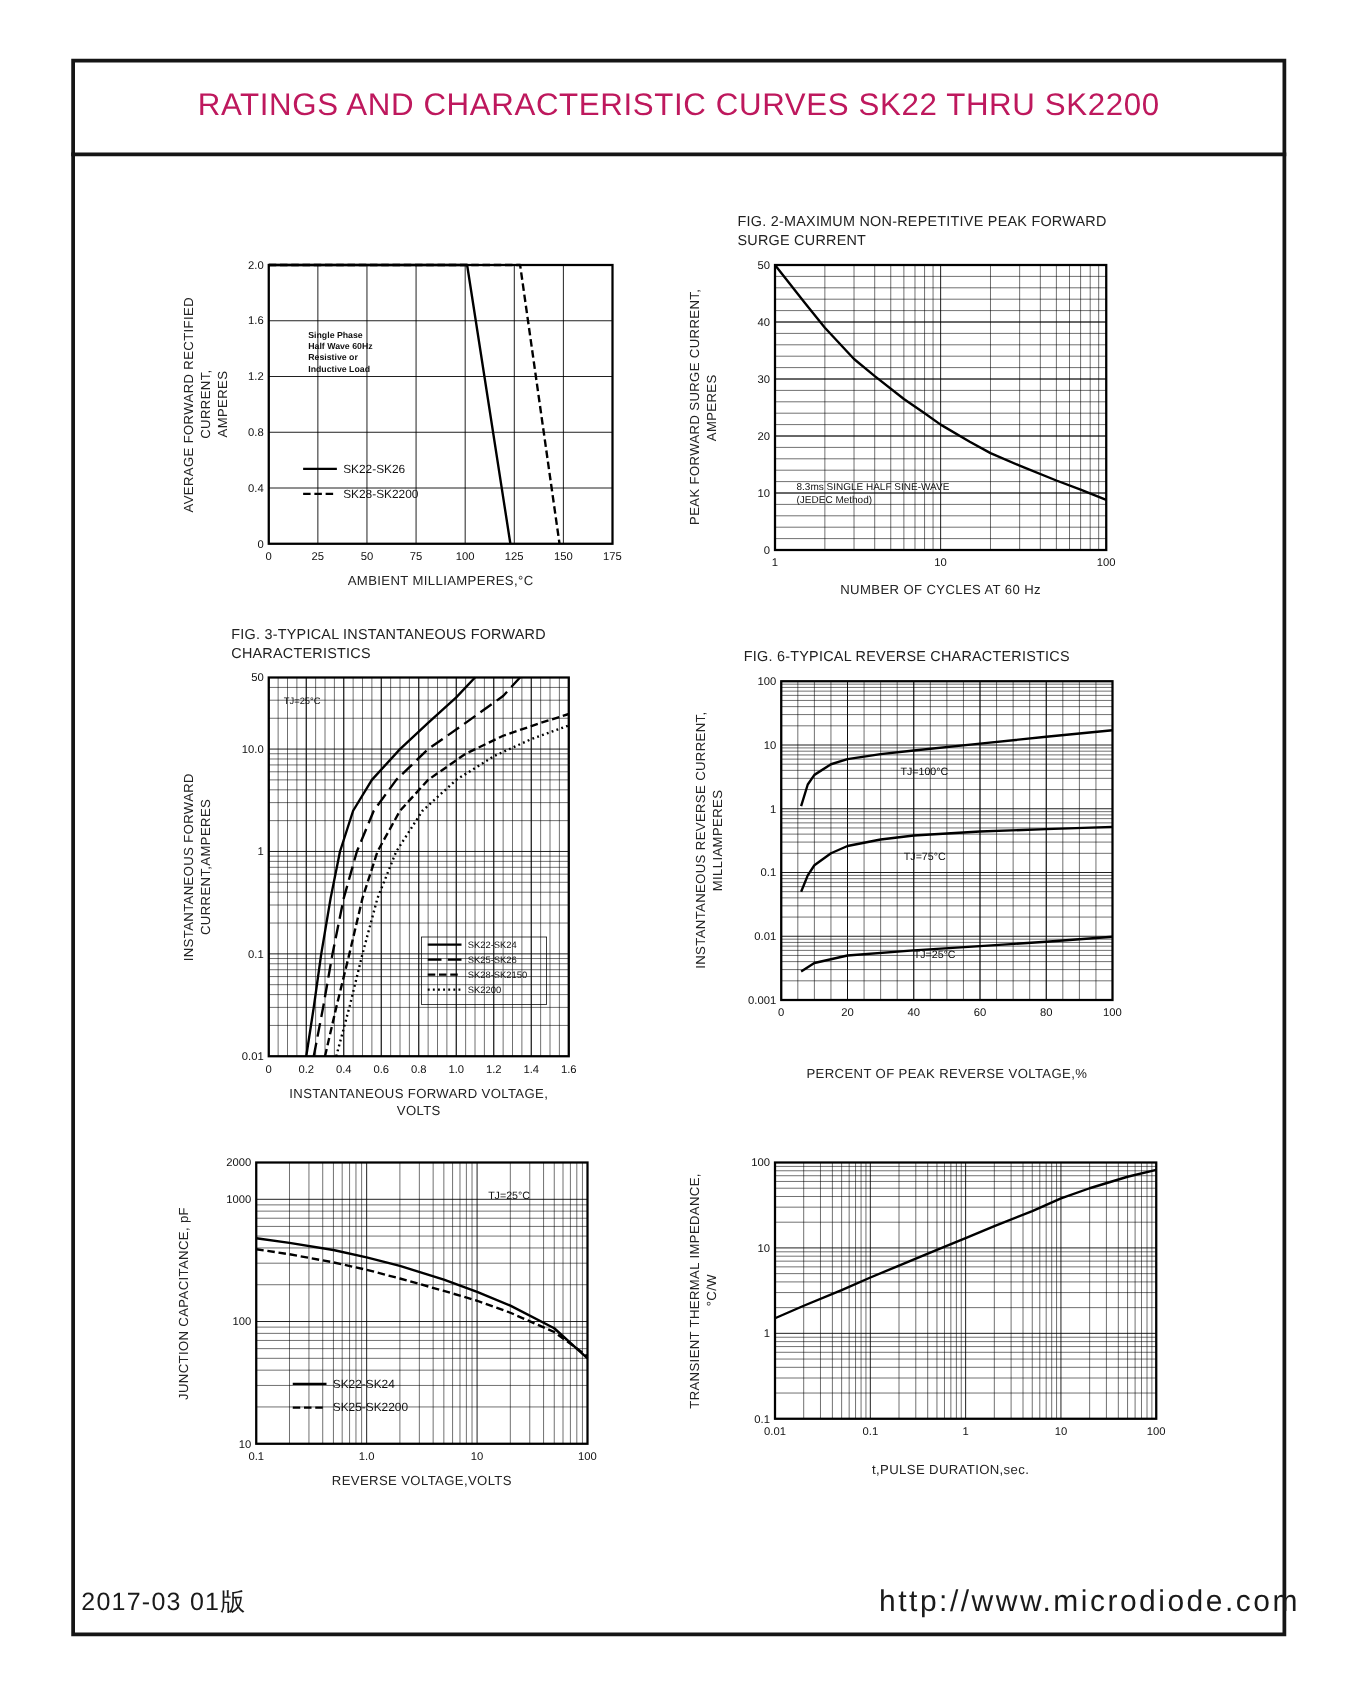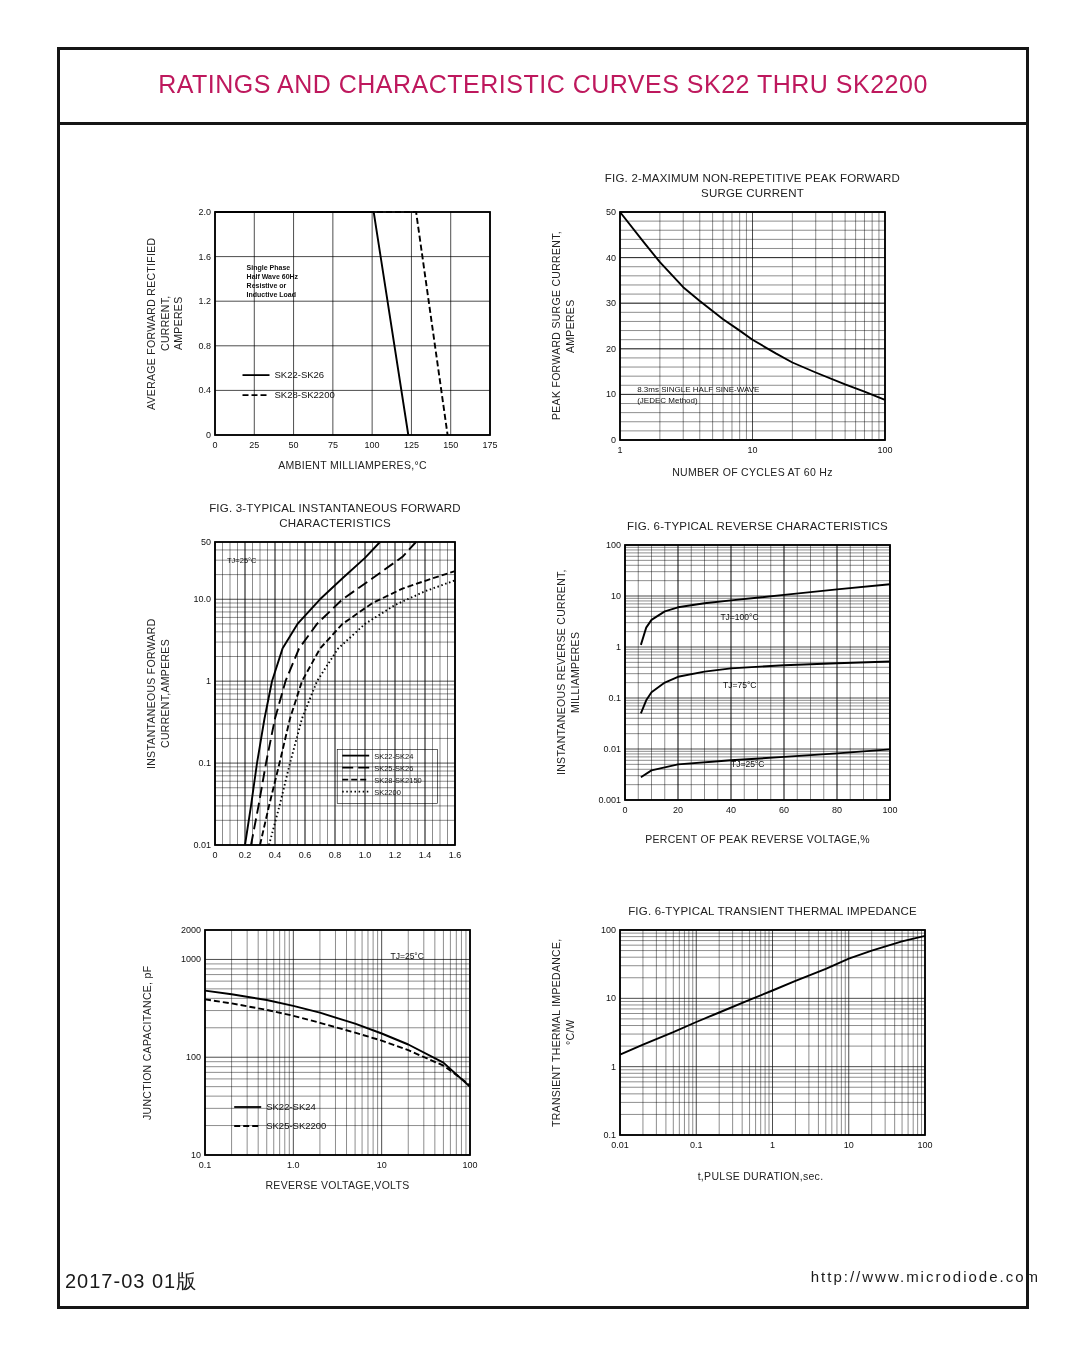--- a/index.html
+++ b/index.html
@@ -3,25 +3,25 @@
 <meta charset="utf-8">
 <style>
   *{box-sizing:border-box;margin:0;padding:0}
   html,body{width:1085px;height:1356px}
   body{background:#fff;position:relative;font-family:"Liberation Sans",sans-serif;color:#111;overflow:hidden}
   .sheet{position:absolute;left:57px;top:47px;width:972px;height:1262px;border:3px solid #151515;background:#fff}
   .header{position:absolute;left:57px;top:47px;width:972px;height:78px;border-bottom:3px solid #151515;display:flex;align-items:center;justify-content:center;font-size:25px;letter-spacing:.5px;color:#be185d}
   .figure{position:absolute}
   .figure svg{position:absolute;font-family:"Liberation Sans",sans-serif}
   svg text{fill:#111}
-  .fig-title{position:absolute;display:flex;flex-direction:column;justify-content:flex-end;text-align:center;font-size:11.5px;line-height:1.25;white-space:pre-line;letter-spacing:.2px;color:#222}
+  .fig-title{position:absolute;display:flex;flex-direction:column;justify-content:flex-end;font-size:11.5px;line-height:1.25;white-space:pre-line;letter-spacing:.2px;color:#222}
   .ylabel{position:absolute;writing-mode:vertical-rl;transform:rotate(180deg);text-align:center;font-size:10.5px;line-height:1.3;white-space:pre-line;letter-spacing:.3px;width:32px;color:#222}
   .xlabel{position:absolute;text-align:center;font-size:10.5px;line-height:1.3;white-space:pre-line;letter-spacing:.3px;color:#222}
   .footer-left{position:absolute;left:65px;top:1268px;font-size:20px;letter-spacing:1px;color:#1a1a1a}
-  .footer-right{position:absolute;right:45px;top:1268px;font-size:15px;letter-spacing:2px;color:#1a1a1a}
+  .footer-right{position:absolute;right:45px;top:1268px;font-size:24px;letter-spacing:2px;color:#1a1a1a}
 </style>
 </head>
 <body>
 
 <div class="sheet"></div>
 <div class="header">RATINGS AND CHARACTERISTIC CURVES SK22 THRU SK2200</div>
 
 <div class="figure" style="left:145px;top:170px;width:365px;height:330px">
   <div class="ylabel" style="left:0;top:42px;height:223px">AVERAGE FORWARD RECTIFIED CURRENT,
 AMPERES</div>
@@ -242,20 +242,22 @@
       <rect x="162.2" y="217.6" width="100.1" height="54" fill="none" stroke="#000" stroke-width="0.6"></rect>
       <line x1="167.2" y1="223.6" x2="194.2" y2="223.6" stroke="#000" stroke-width="1.8"></line>
       <text x="199.2" y="226.6" font-size="7.5">SK22-SK24</text>
       <line x1="167.2" y1="235.6" x2="194.2" y2="235.6" stroke="#000" stroke-width="1.8" stroke-dasharray="11,5"></line>
       <text x="199.2" y="238.6" font-size="7.5">SK25-SK26</text>
       <line x1="167.2" y1="247.6" x2="194.2" y2="247.6" stroke="#000" stroke-width="1.8" stroke-dasharray="6,3"></line>
       <text x="199.2" y="250.6" font-size="7.5">SK28-SK2150</text>
       <line x1="167.2" y1="259.6" x2="194.2" y2="259.6" stroke="#000" stroke-width="1.8" stroke-dasharray="1.5,2.6"></line>
       <text x="199.2" y="262.6" font-size="7.5">SK2200</text>
     </svg>
+  <div class="xlabel" style="left:40px;top:369px;width:300px">INSTANTANEOUS FORWARD VOLTAGE,
+VOLTS</div>
 </div>
 
 <div class="figure" style="left:555px;top:503px;width:365px;height:365px">
   <div class="fig-title" style="left:40px;top:0;width:325px;height:30px">FIG. 6-TYPICAL REVERSE CHARACTERISTICS</div>
   <div class="ylabel" style="left:0;top:42px;height:255px">INSTANTANEOUS REVERSE CURRENT,
 MILLIAMPERES</div>
   <svg style="left:30px;top:32px" width="319" height="287" viewBox="0 0 319 287">
       <line x1="40.00" y1="10" x2="40.00" y2="265" stroke="#000" stroke-width="0.7"></line>
       <line x1="93.00" y1="10" x2="93.00" y2="265" stroke="#000" stroke-width="0.7"></line>
       <line x1="146.00" y1="10" x2="146.00" y2="265" stroke="#000" stroke-width="0.7"></line>
@@ -342,21 +344,21 @@
       <text x="36" y="115.0" text-anchor="end" font-size="9">1</text>
       <text x="36" y="64.0" text-anchor="end" font-size="9">10</text>
       <text x="36" y="13.0" text-anchor="end" font-size="9">100</text>
       <path d="M55.9,109.9 L61.2,92.6 L66.5,84.9 L79.8,76.4 L93.0,72.3 L119.5,68.3 L146.0,65.4 L199.0,59.9 L252.0,54.4 L305.0,49.2" fill="none" stroke="#000" stroke-width="1.9" stroke-linejoin="round"></path>
       <path d="M55.9,178.4 L61.2,165.3 L66.5,157.2 L79.8,147.6 L93.0,141.8 L119.5,136.6 L146.0,133.4 L199.0,130.2 L252.0,128.3 L305.0,126.5" fill="none" stroke="#000" stroke-width="1.9" stroke-linejoin="round"></path>
       <path d="M55.9,242.2 L66.5,235.4 L93.0,229.4 L146.0,225.3 L199.0,221.9 L252.0,218.4 L305.0,214.4" fill="none" stroke="#000" stroke-width="1.9" stroke-linejoin="round"></path>
       <text x="135.4" y="85.2" font-size="8.5"><tspan x="135.4" dy="0">TJ=100°C</tspan></text>
       <text x="138.1" y="152.8" font-size="8.5"><tspan x="138.1" dy="0">TJ=75°C</tspan></text>
       <text x="146.0" y="231.8" font-size="8.5"><tspan x="146.0" dy="0">TJ=25°C</tspan></text>
     </svg>
-  <div class="xlabel" style="left:40px;top:330px;width:325px">PERCENT OF PEAK REVERSE VOLTAGE,%</div>
+  <div class="xlabel" style="left:40px;top:350px;width:325px">PERCENT OF PEAK REVERSE VOLTAGE,%</div>
 </div>
 
 <div class="figure" style="left:135px;top:888px;width:365px;height:330px">
   <div class="ylabel" style="left:6px;top:42px;height:225px">JUNCTION CAPACITANCE, pF</div>
   <svg style="left:30px;top:32px" width="319" height="257" viewBox="0 0 319 257">
       <line x1="40.00" y1="10" x2="40.00" y2="235" stroke="#000" stroke-width="0.7"></line>
       <line x1="66.59" y1="10" x2="66.59" y2="235" stroke="#000" stroke-width="0.45"></line>
       <line x1="82.15" y1="10" x2="82.15" y2="235" stroke="#000" stroke-width="0.45"></line>
       <line x1="93.18" y1="10" x2="93.18" y2="235" stroke="#000" stroke-width="0.45"></line>
       <line x1="101.74" y1="10" x2="101.74" y2="235" stroke="#000" stroke-width="0.45"></line>
@@ -417,21 +419,20 @@
       <text x="225.5" y="39.3" font-size="8.5"><tspan x="225.5" dy="0">TJ=25°C</tspan></text>
       <line x1="69.2" y1="187.0" x2="96.2" y2="187.0" stroke="#000" stroke-width="1.8"></line>
       <text x="101.2" y="190.0" font-size="9.5">SK22-SK24</text>
       <line x1="69.2" y1="206.0" x2="96.2" y2="206.0" stroke="#000" stroke-width="1.8" stroke-dasharray="6,3"></line>
       <text x="101.2" y="209.0" font-size="9.5">SK25-SK2200</text>
     </svg>
   <div class="xlabel" style="left:40px;top:291px;width:325px">REVERSE VOLTAGE,VOLTS</div>
 </div>
 
 <div class="figure" style="left:550px;top:888px;width:400px;height:330px">
-  <div class="fig-title" style="left:40px;top:0;width:365px;height:30px">FIG. 6-TYPICAL TRANSIENT THERMAL IMPEDANCE</div>
   <div class="ylabel" style="left:0;top:42px;height:205px">TRANSIENT  THERMAL  IMPEDANCE,
 °C/W</div>
   <svg style="left:30px;top:32px" width="359" height="237" viewBox="0 0 359 237">
       <line x1="40.00" y1="10" x2="40.00" y2="215" stroke="#000" stroke-width="0.7"></line>
       <line x1="62.95" y1="10" x2="62.95" y2="215" stroke="#000" stroke-width="0.45"></line>
       <line x1="76.38" y1="10" x2="76.38" y2="215" stroke="#000" stroke-width="0.45"></line>
       <line x1="85.91" y1="10" x2="85.91" y2="215" stroke="#000" stroke-width="0.45"></line>
       <line x1="93.30" y1="10" x2="93.30" y2="215" stroke="#000" stroke-width="0.45"></line>
       <line x1="99.33" y1="10" x2="99.33" y2="215" stroke="#000" stroke-width="0.45"></line>
       <line x1="104.44" y1="10" x2="104.44" y2="215" stroke="#000" stroke-width="0.45"></line>

